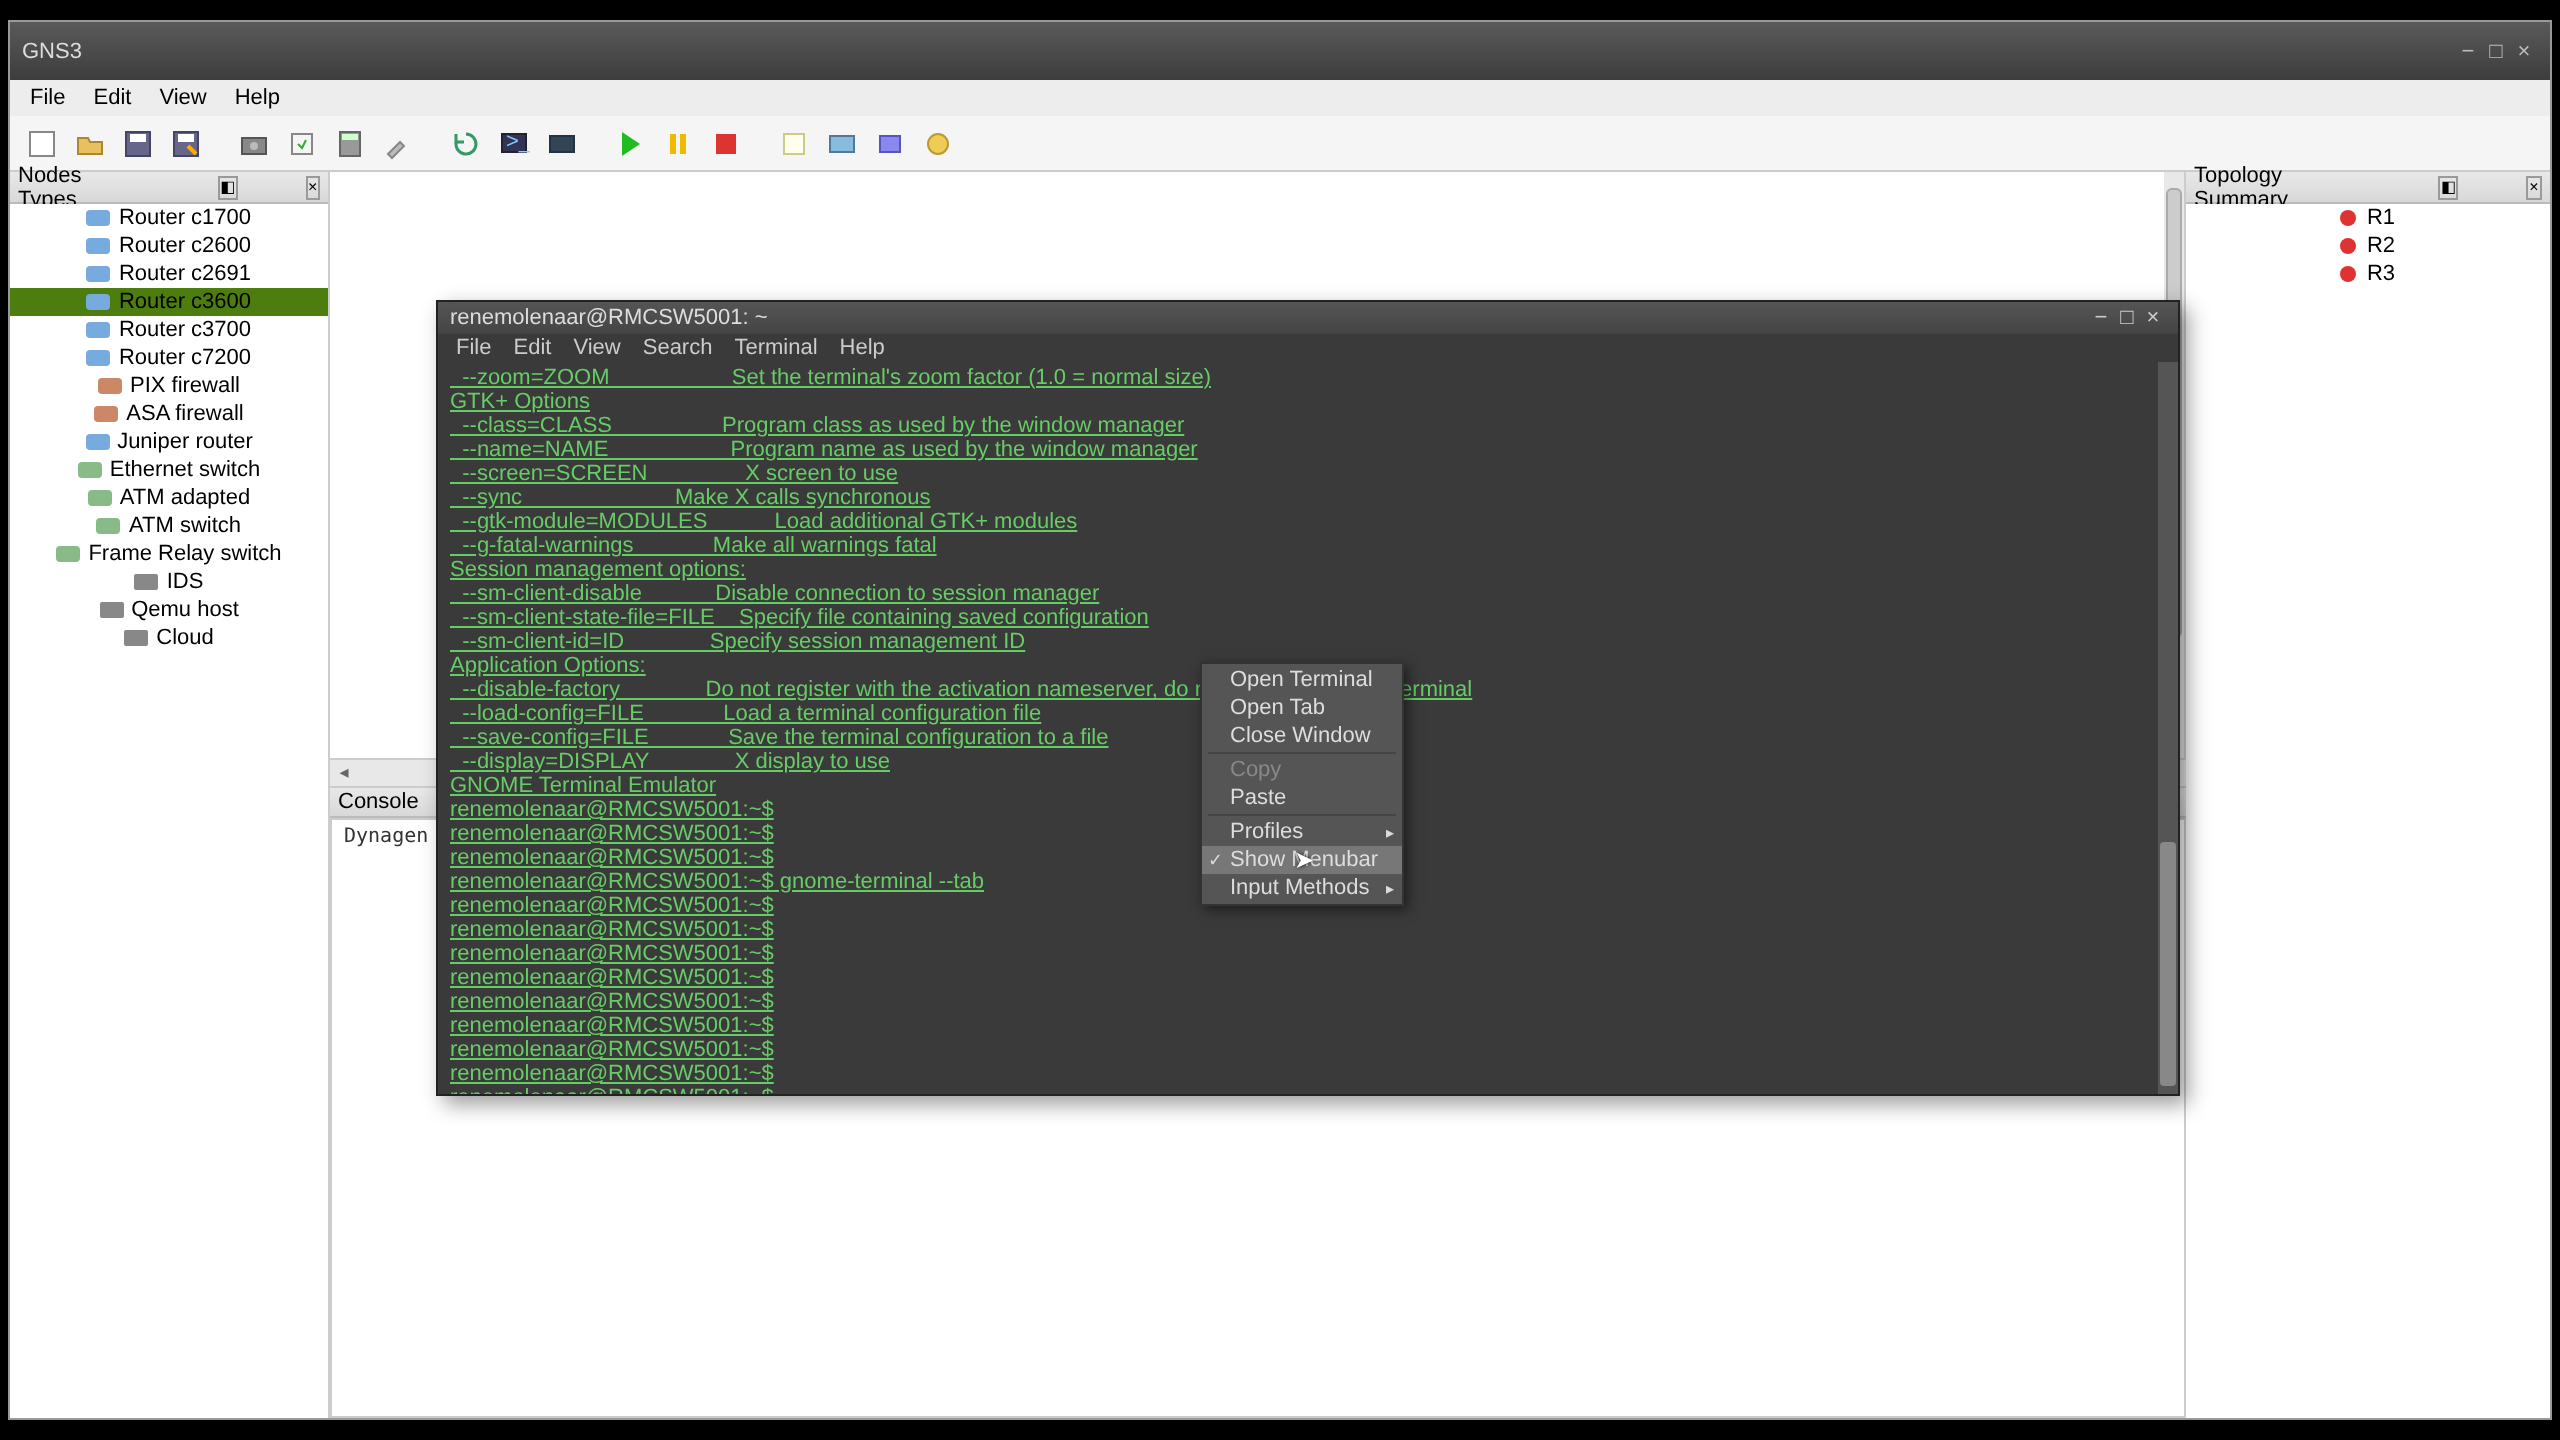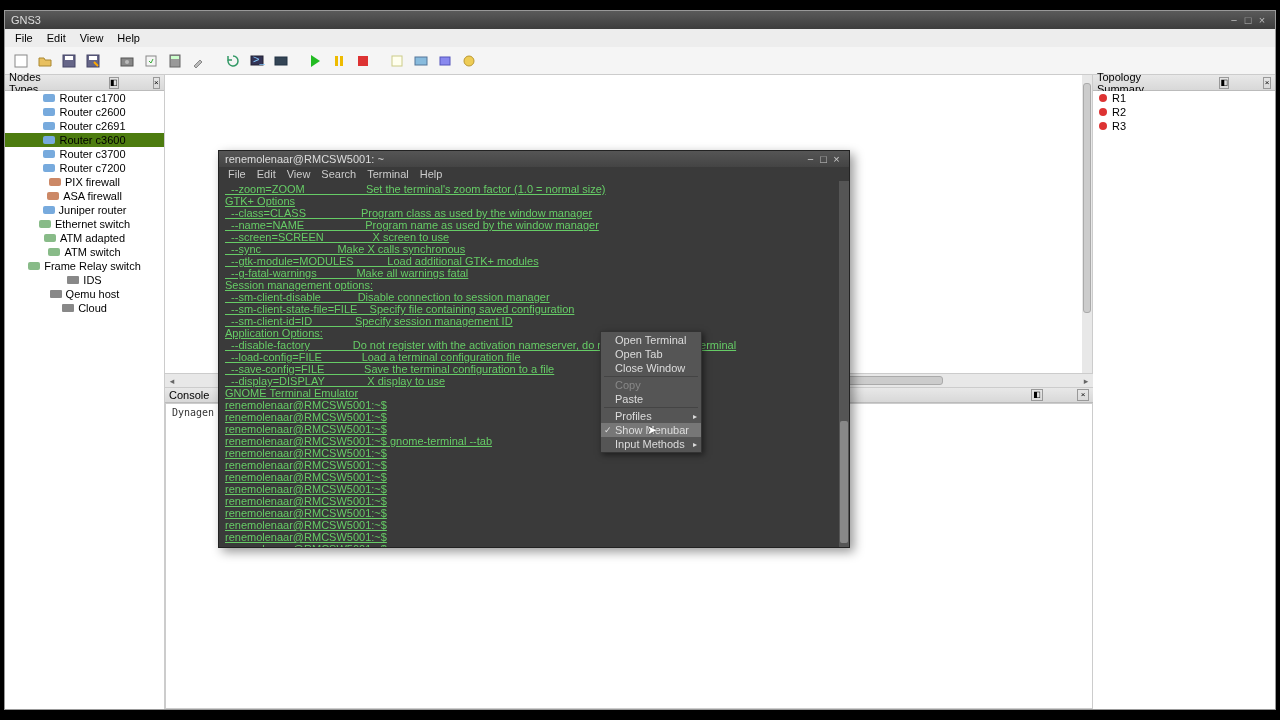--- a/index.html
+++ b/index.html
@@ -1,20 +1,20 @@
 <!DOCTYPE html>
 <html><head>
 <meta charset="utf-8">
 <style>
 * { margin: 0; padding: 0; box-sizing: border-box; font-family: "Segoe UI", Tahoma, sans-serif; font-size: 11px; }
 body { background: #000; width: 1280px; height: 720px; overflow: hidden; position: relative; }
 
 
 .app-window { position: absolute; left: 4px; top: 10px; right: 4px; bottom: 10px; background: #ededed; border: 1px solid #999; display: flex; flex-direction: column; }
-.titlebar { height: 18px; background: linear-gradient(#5a5a5a,#3d3d3d); color: #ddd; display: flex; align-items: center; padding: 0 6px; font-size: 10px; }
+.titlebar { height: 29px; background: linear-gradient(#5a5a5a,#3d3d3d); color: #ddd; display: flex; align-items: center; padding: 0 6px; font-size: 10px; }
 .titlebar .sp { flex: 1; }
 .titlebar .wbtn { width: 14px; text-align: center; color: #bbb; cursor: pointer; }
 .menubar { height: 18px; background: #ededed; display: flex; align-items: center; padding: 0 4px; gap: 2px; }
 .menubar span { padding: 1px 6px; cursor: pointer; }
 .toolbar { height: 28px; background: #f5f5f5; border-bottom: 1px solid #ccc; display: flex; align-items: center; padding: 0 6px; gap: 4px; }
 .tbtn { width: 20px; height: 20px; display: flex; align-items: center; justify-content: center; cursor: pointer; border-radius: 2px; }
 .tsep { width: 6px; }
 .main { flex: 1; display: flex; min-height: 0; }
 .left-panel { width: 160px; border-right: 1px solid #ccc; background: #ededed; display: flex; flex-direction: column; }
 .panel-header { height: 16px; background: linear-gradient(#e8e8e8,#d8d8d8); border-bottom: 1px solid #bbb; display: flex; align-items: center; padding: 0 4px; font-size: 10px; gap: 32px; }
@@ -29,26 +29,26 @@
 .node-icon.gen { background: #888; border-radius: 1px; }
 .canvas-col { flex: 1; display: flex; flex-direction: column; min-width: 0; }
 .canvas-wrap { flex: 1; background: #fff; position: relative; overflow: hidden; border-right: 1px solid #ccc; }
 .canvas-hscroll { height: 14px; background: #e8e8e8; border-top: 1px solid #ccc; position: relative; }
 .canvas-hscroll .thumb { position: absolute; left: 150px; right: 150px; top: 2px; bottom: 2px; background: #ccc; border: 1px solid #aaa; border-radius: 3px; }
 .canvas-hscroll .arrow { position: absolute; top: 0; bottom: 0; width: 14px; display:flex;align-items:center;justify-content:center;font-size:9px;color:#666;}
 .canvas-vscroll { position: absolute; right: 0; top: 0; bottom: 0; width: 10px; background: #e8e8e8; }
 .canvas-vscroll .thumb { position: absolute; top: 8px; bottom: 60px; left: 1px; right: 1px; background: #ccc; border: 1px solid #aaa; border-radius: 3px;}
 .right-panel { width: 182px; background: #ededed; display: flex; flex-direction: column; }
 .topo-list { flex: 1; background: #fff; }
-.topo-item { height: 14px; display: flex; align-items: center; padding: 0 6px; gap: 5px; }
+.topo-item { height: 14px; display: flex; align-items: center; padding: 0 6px; gap: 5px; justify-content: center; }
 .dot { width: 8px; height: 8px; border-radius: 50%; background: #d33; }
 .console-body { flex: 1; background: #fff; border: 1px solid #ccc; padding: 3px 6px; font-family: monospace; font-size: 10px; color: #333; }
 
 
-.term-window { position: absolute; left: 218px; top: 150px; width: 632px; height: 398px; background: #3a3a3a; border: 1px solid #222; box-shadow: 4px 4px 10px rgba(0,0,0,0.4); display: flex; flex-direction: column; }
+.term-window { position: absolute; left: 218px; top: 150px; width: 872px; height: 398px; background: #3a3a3a; border: 1px solid #222; box-shadow: 4px 4px 10px rgba(0,0,0,0.4); display: flex; flex-direction: column; }
 .term-title { height: 16px; background: linear-gradient(#555,#444); color: #ddd; font-size: 10px; display: flex; align-items: center; padding: 0 6px; }
 .term-title .sp { flex: 1; }
 .term-title .wbtn { width: 13px; color:#ccc; text-align:center; cursor:pointer;}
 .term-menubar { height: 14px; background: #3a3a3a; display: flex; align-items: center; padding: 0 4px; gap: 1px; color: #ccc; font-size: 10px; }
 .term-menubar span { padding: 0 5px; cursor: pointer; }
 .term-body { flex: 1; background: #3a3a3a; padding: 2px 6px; font-family: "Courier New", monospace; font-size: 10px; line-height: 12px; color: #6c6; overflow: hidden; position: relative; white-space: pre; }
 .term-body .r { display: block; text-decoration: underline; }
 .term-scroll { position: absolute; right: 0; top: 30px; bottom: 0; width: 10px; background: #555; }
 .term-scroll .thumb { position: absolute; left: 1px; right: 1px; top: 240px; bottom: 4px; background: #888; border-radius: 2px;}
 

